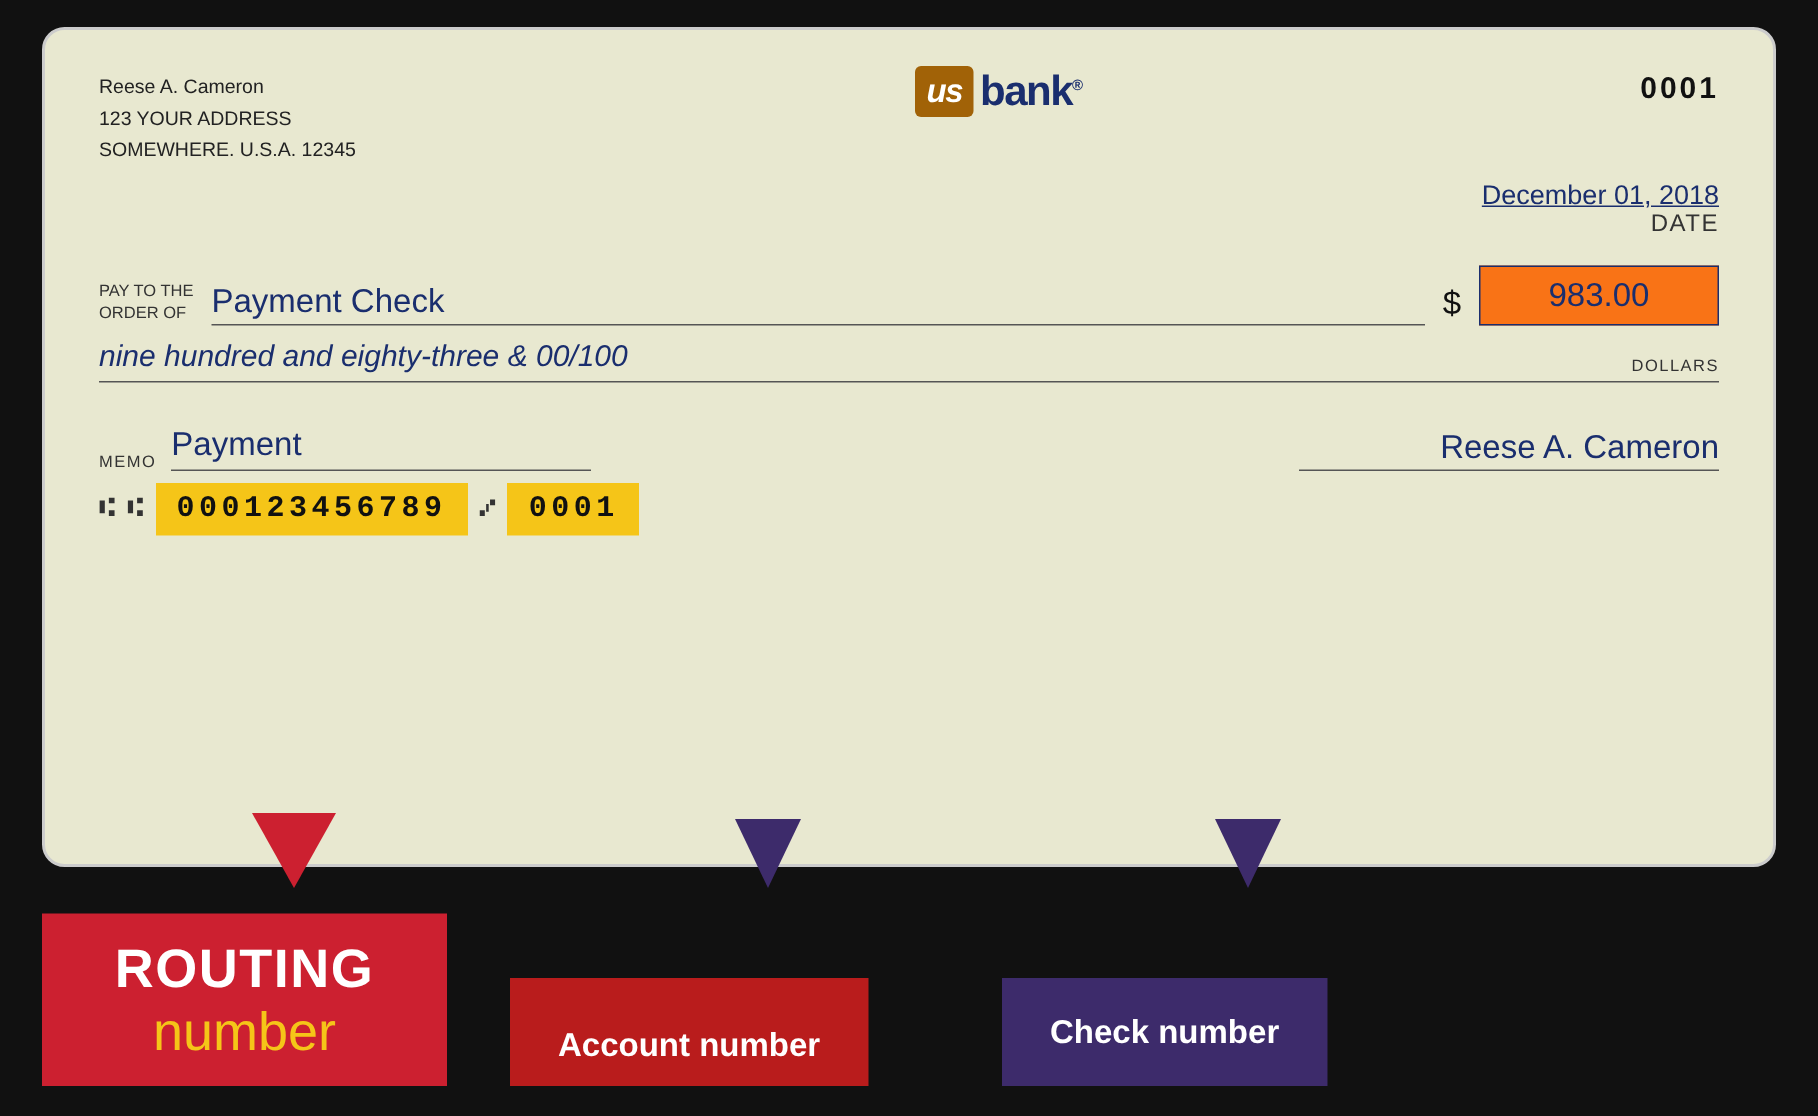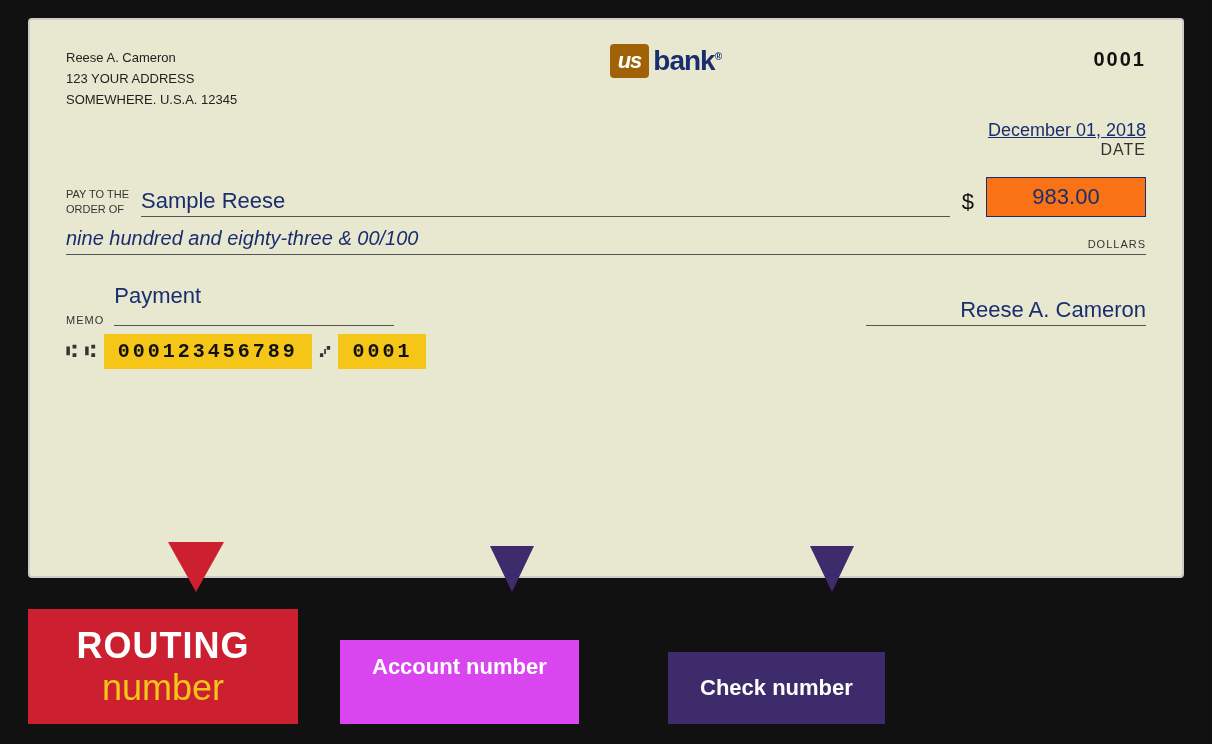--- a/index.html
+++ b/index.html
@@ -21,21 +21,21 @@
 
     
     .check-container {
       position: absolute;
       top: 18px;
       left: 28px;
       right: 28px;
       height: 560px;
       background: #e8e8d0;
       border: 2px solid #ccc;
-      border-radius: 4px;
+      border-radius: 15px;
       padding: 28px 36px 20px 36px;
     }
 
     
     .check-top {
       display: flex;
       justify-content: space-between;
       align-items: flex-start;
       margin-bottom: 10px;
     }
@@ -195,21 +195,21 @@
       color: #333;
       letter-spacing: 1px;
       flex-shrink: 0;
     }
 
     .memo-value {
       font-size: 22px;
       color: #1a2e6e;
       font-family: 'Segoe UI', cursive, Arial;
       border-bottom: 1.5px solid #555;
-      padding-bottom: 16px;
+      padding-bottom: 4px;
       min-width: 280px;
     }
 
     .signature-area {
       font-size: 22px;
       color: #1a2e6e;
       font-family: 'Segoe UI', cursive, Arial;
       border-bottom: 1.5px solid #555;
       padding-bottom: 2px;
       min-width: 280px;
@@ -303,28 +303,28 @@
     .label-routing-bottom {
       font-size: 36px;
       font-weight: 400;
       color: #f5c518;
     }
 
     .label-account {
       position: absolute;
       left: 340px;
       bottom: 20px;
-      background: #d946ef;
+      background: #b91c1c;
       color: white;
       padding: 14px 32px;
       font-size: 22px;
       font-weight: bold;
-      height: 84px;
-      display: flex;
-      align-items: flex-start;
+      height: 72px;
+      display: flex;
+      align-items: flex-end;
     }
 
     .label-check {
       position: absolute;
       left: 668px;
       bottom: 20px;
       background: #3d2b6b;
       color: white;
       padding: 14px 32px;
       font-size: 22px;
@@ -361,21 +361,21 @@
         <div class="check-date-value">December 01, 2018</div>
         <div class="check-date-label">DATE</div>
       </div>
     </div>
 
     <div class="pay-to-row">
       <div class="pay-to-label">
         <div>PAY TO THE</div>
         <div>ORDER OF</div>
       </div>
-      <div class="pay-to-name">Sample Reese</div>
+      <div class="pay-to-name">Payment Check</div>
       <div class="dollar-sign">$</div>
       <div class="amount-box">983.00</div>
     </div>
 
     <div class="written-amount-row">
       <div class="written-amount">nine hundred and eighty-three &amp; 00/100</div>
       <div class="dollars-label">DOLLARS</div>
     </div>
 
     <div class="memo-row">

